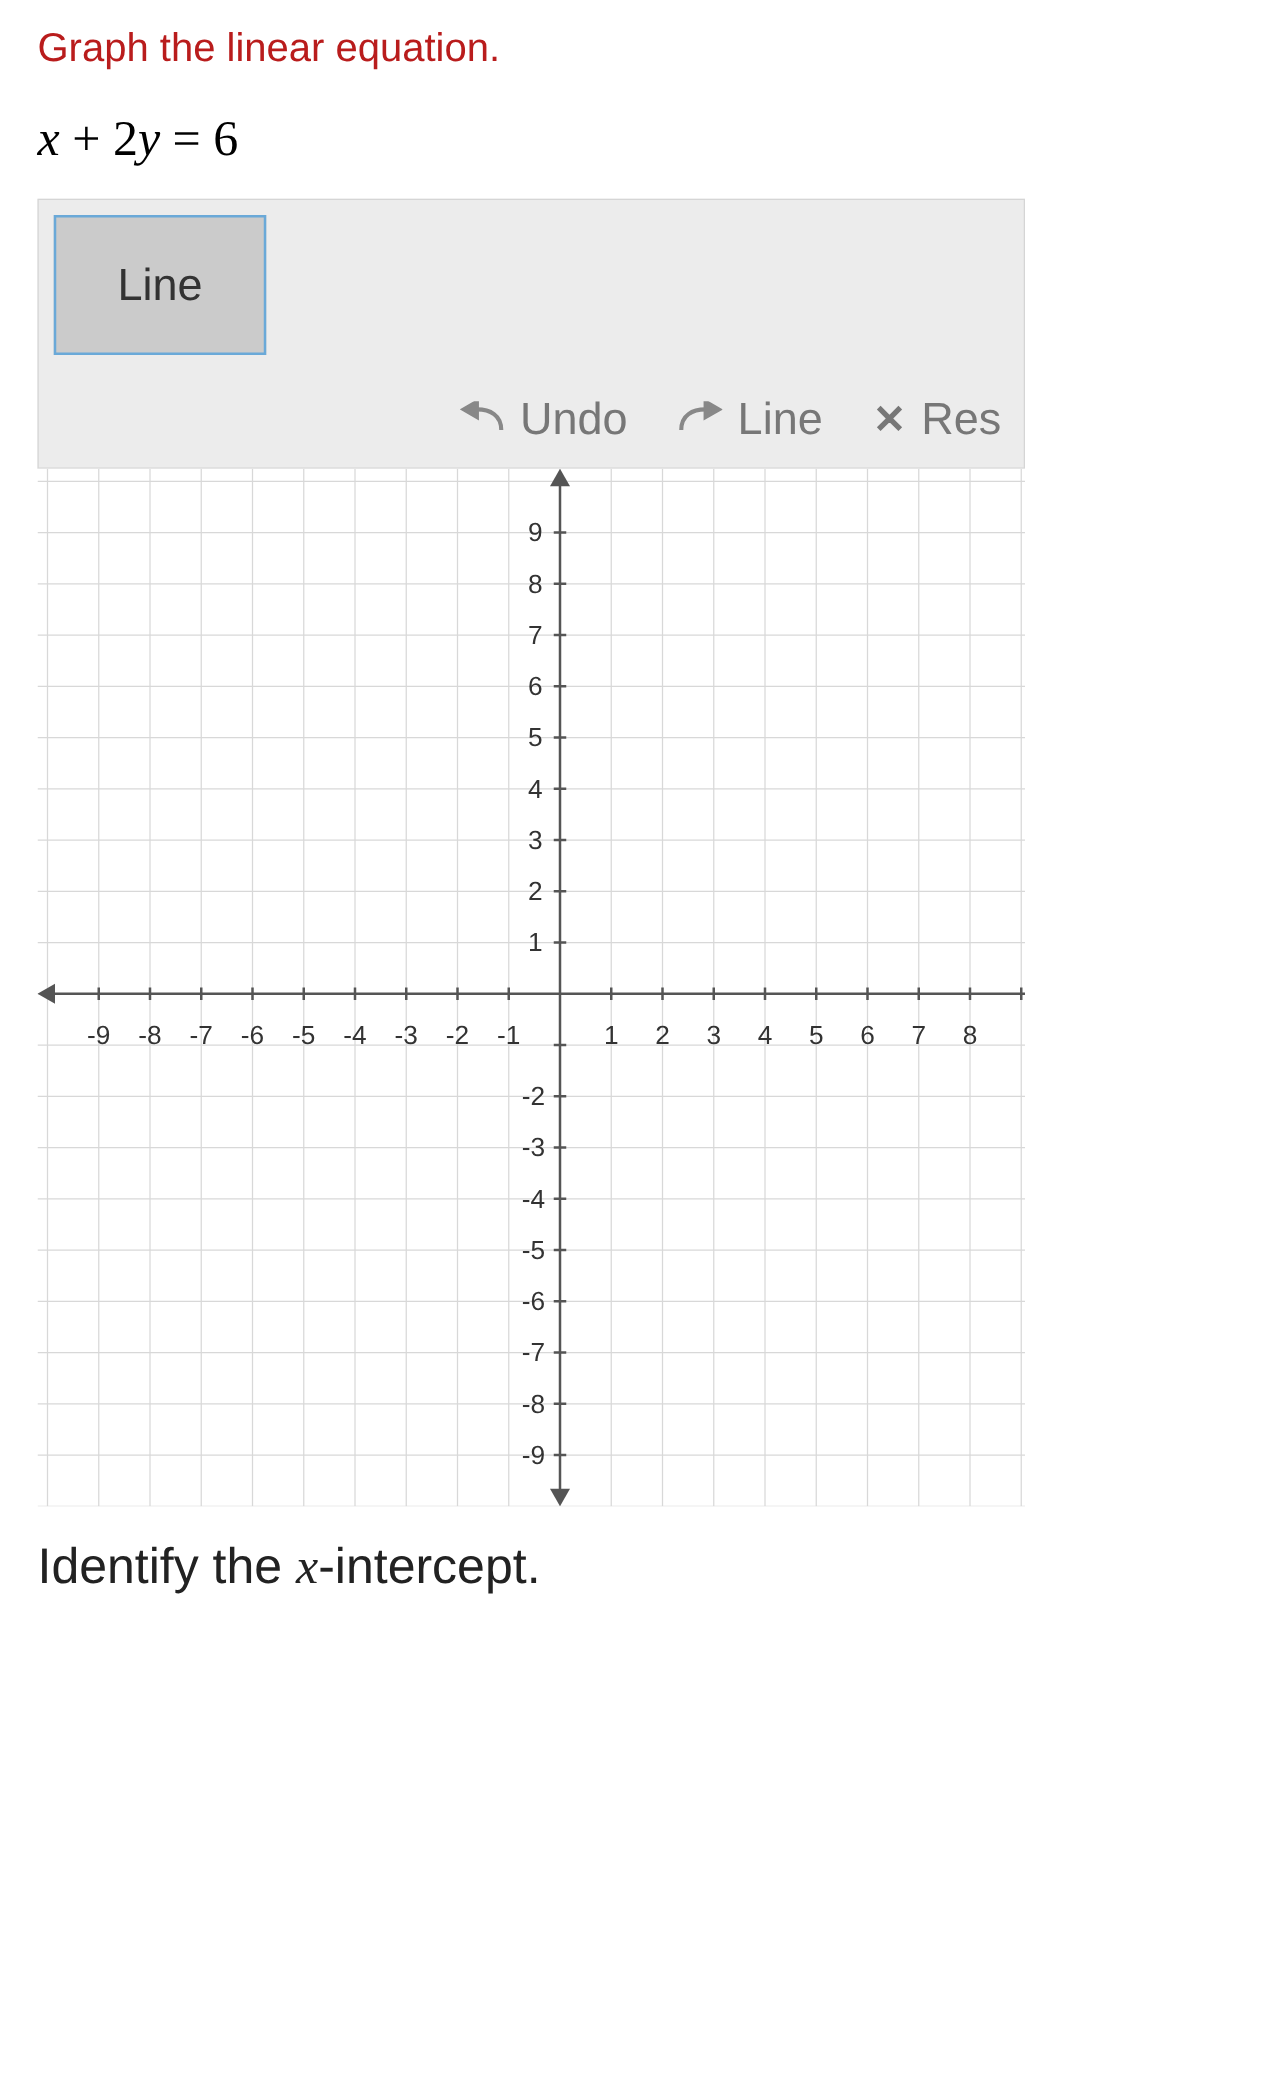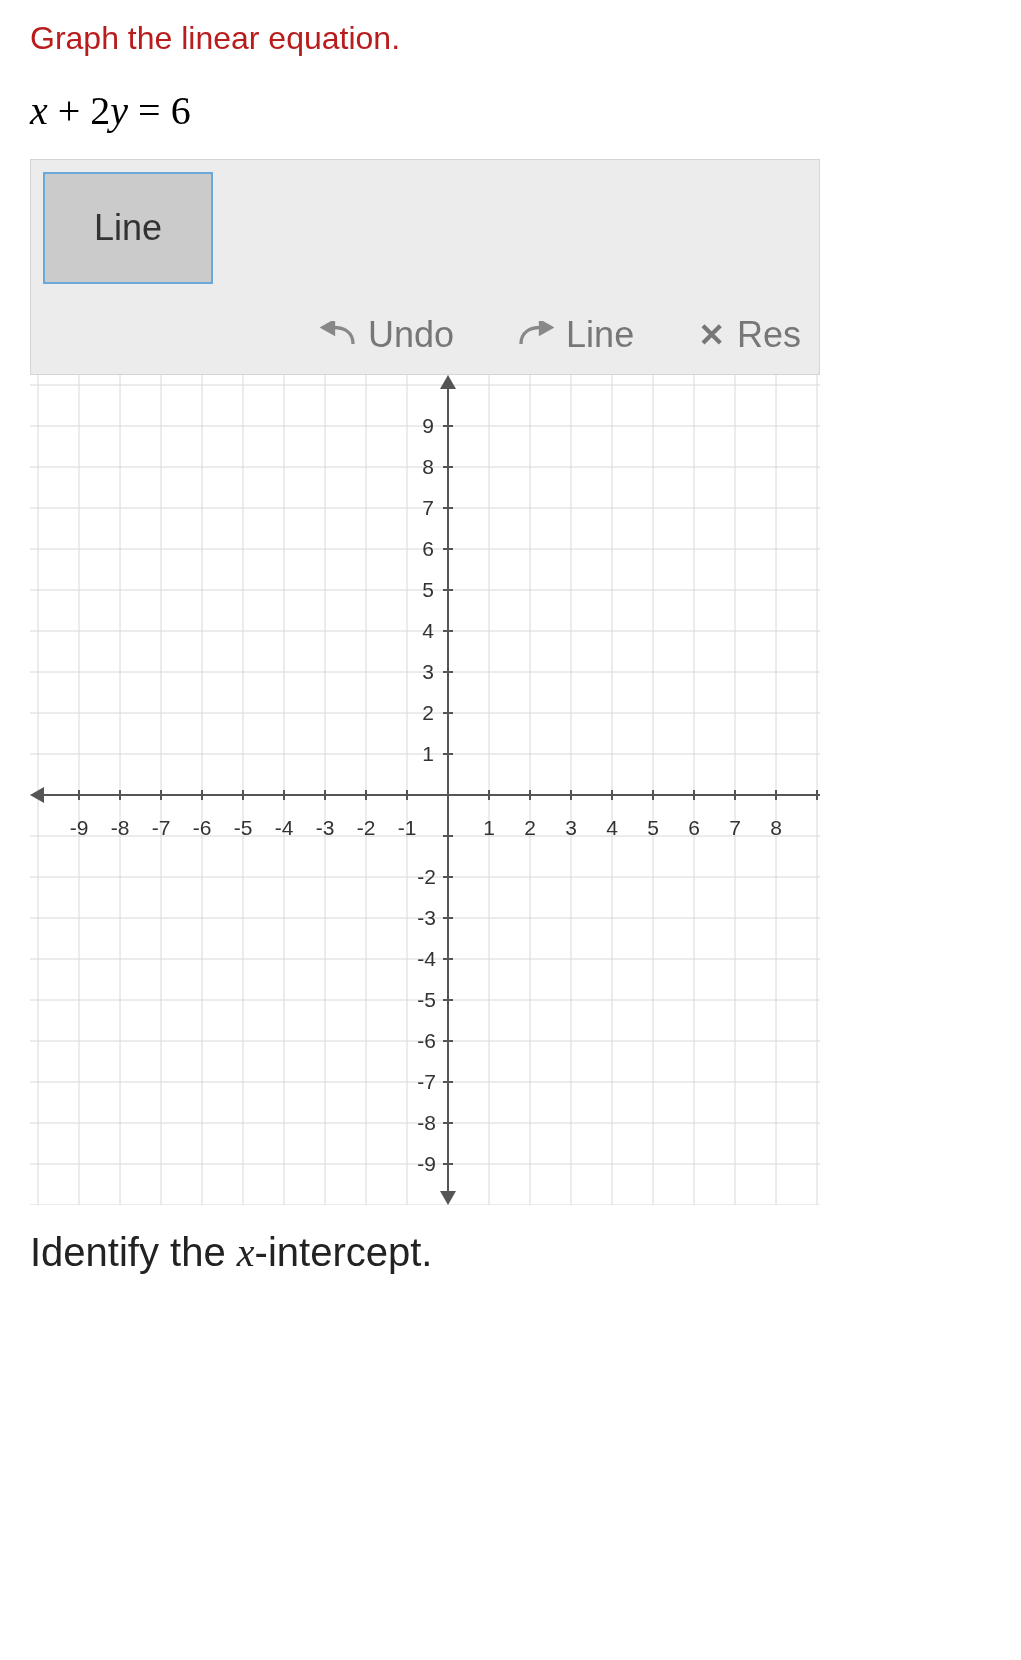--- a/index.html
+++ b/index.html
@@ -49,21 +49,21 @@
       width: 170px;
     }
     .tool-btn .move-icon {
       font-size: 38px;
       color: #333;
     }
     .tool-row2 {
       display: flex;
       justify-content: flex-end;
       align-items: flex-start;
-      gap: 64px;
+      gap: 40px;
       padding: 18px 18px 18px 0;
     }
     .action-btn {
       display: flex;
       align-items: center;
       gap: 12px;
       font-size: 36px;
       color: #777;
       cursor: pointer;
     }

